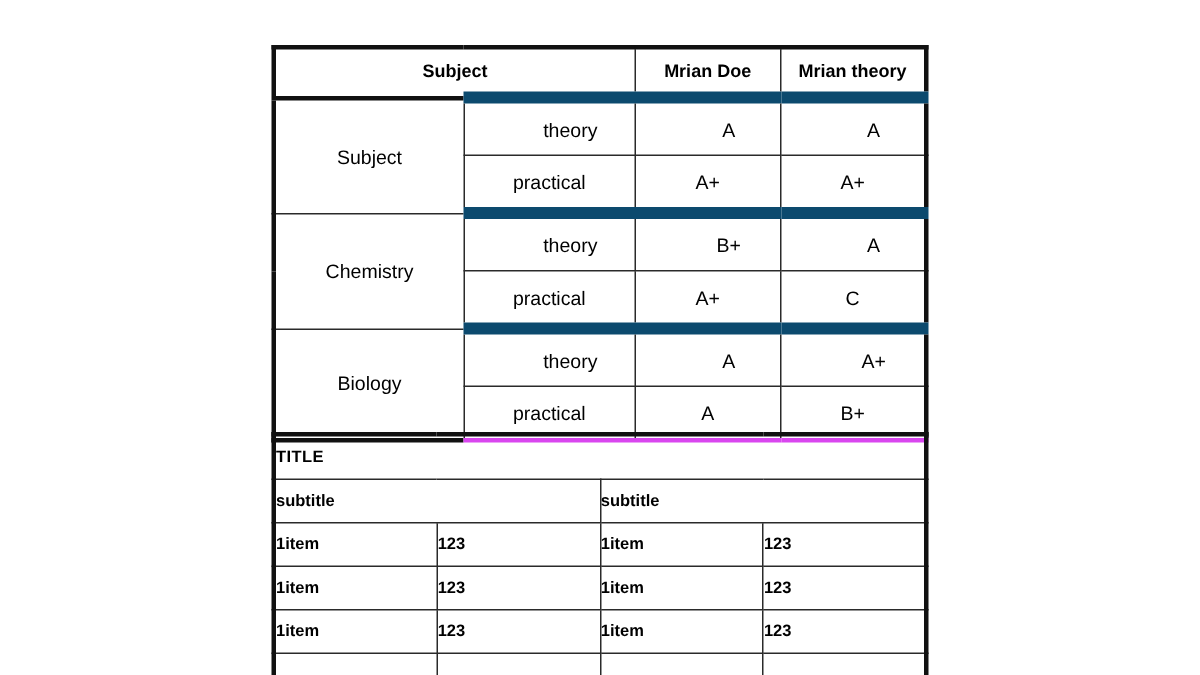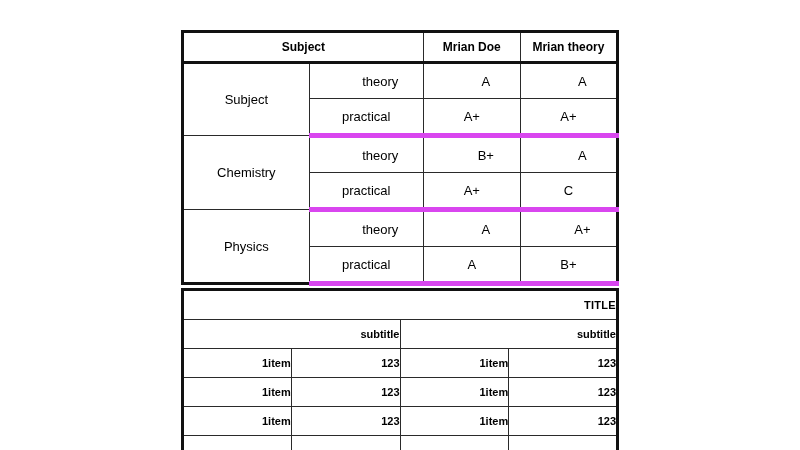--- a/index.html
+++ b/index.html
@@ -48,26 +48,26 @@
     border-bottom: 3px solid #111111;
   }
   td.subject-cell {
     font-size: 14px;
     border-right: 3px solid #111111;
     border-top: 3px solid #111111;
     border-bottom: 3px solid #111111;
   }
   tr.group-first td.sub-label,
   tr.group-first td.score {
-    border-top: 1px solid #0c4a6e;
+    border-top: 8px solid #0c4a6e;
     padding-left: 28px;
   }
   tr.group-last td.sub-label,
   tr.group-last td.score {
-    border-bottom: 5px solid #d946ef;
+    border-bottom: 3px solid #d946ef;
   }
   td.sub-label {
     font-size: 13px;
   }
   .col-subject { width: 120px; }
   .col-sub     { width: 108px; }
   .col-score   { width: 92px; }
 
   
   .info-wrap {
@@ -77,21 +77,21 @@
     width: 438px;
   }
   table.info {
     border-collapse: collapse;
     width: 100%;
     table-layout: fixed;
     border: 3px solid #111111;
   }
   table.info td {
     border: 1px solid #2a2a2a;
-    text-align: right;
+    text-align: left;
     vertical-align: middle;
     padding: 0;
     height: 28px;
     font-size: 11px;
     font-weight: bold;
   }
   td.title-cell {
     font-size: 11px;
     font-weight: bold;
     letter-spacing: 0.3px;
@@ -152,21 +152,21 @@
         <td class="score">B+</td>
         <td class="score">A</td>
       </tr>
       <tr class="group-last">
         <td class="sub-label">practical</td>
         <td class="score">A+</td>
         <td class="score">C</td>
       </tr>
 
       <tr class="group-first">
-        <td class="subject-cell" rowspan="2">Physics</td>
+        <td class="subject-cell" rowspan="2">Biology</td>
         <td class="sub-label">theory</td>
         <td class="score">A</td>
         <td class="score">A+</td>
       </tr>
       <tr class="group-last">
         <td class="sub-label">practical</td>
         <td class="score">A</td>
         <td class="score">B+</td>
       </tr>
     </tbody>

